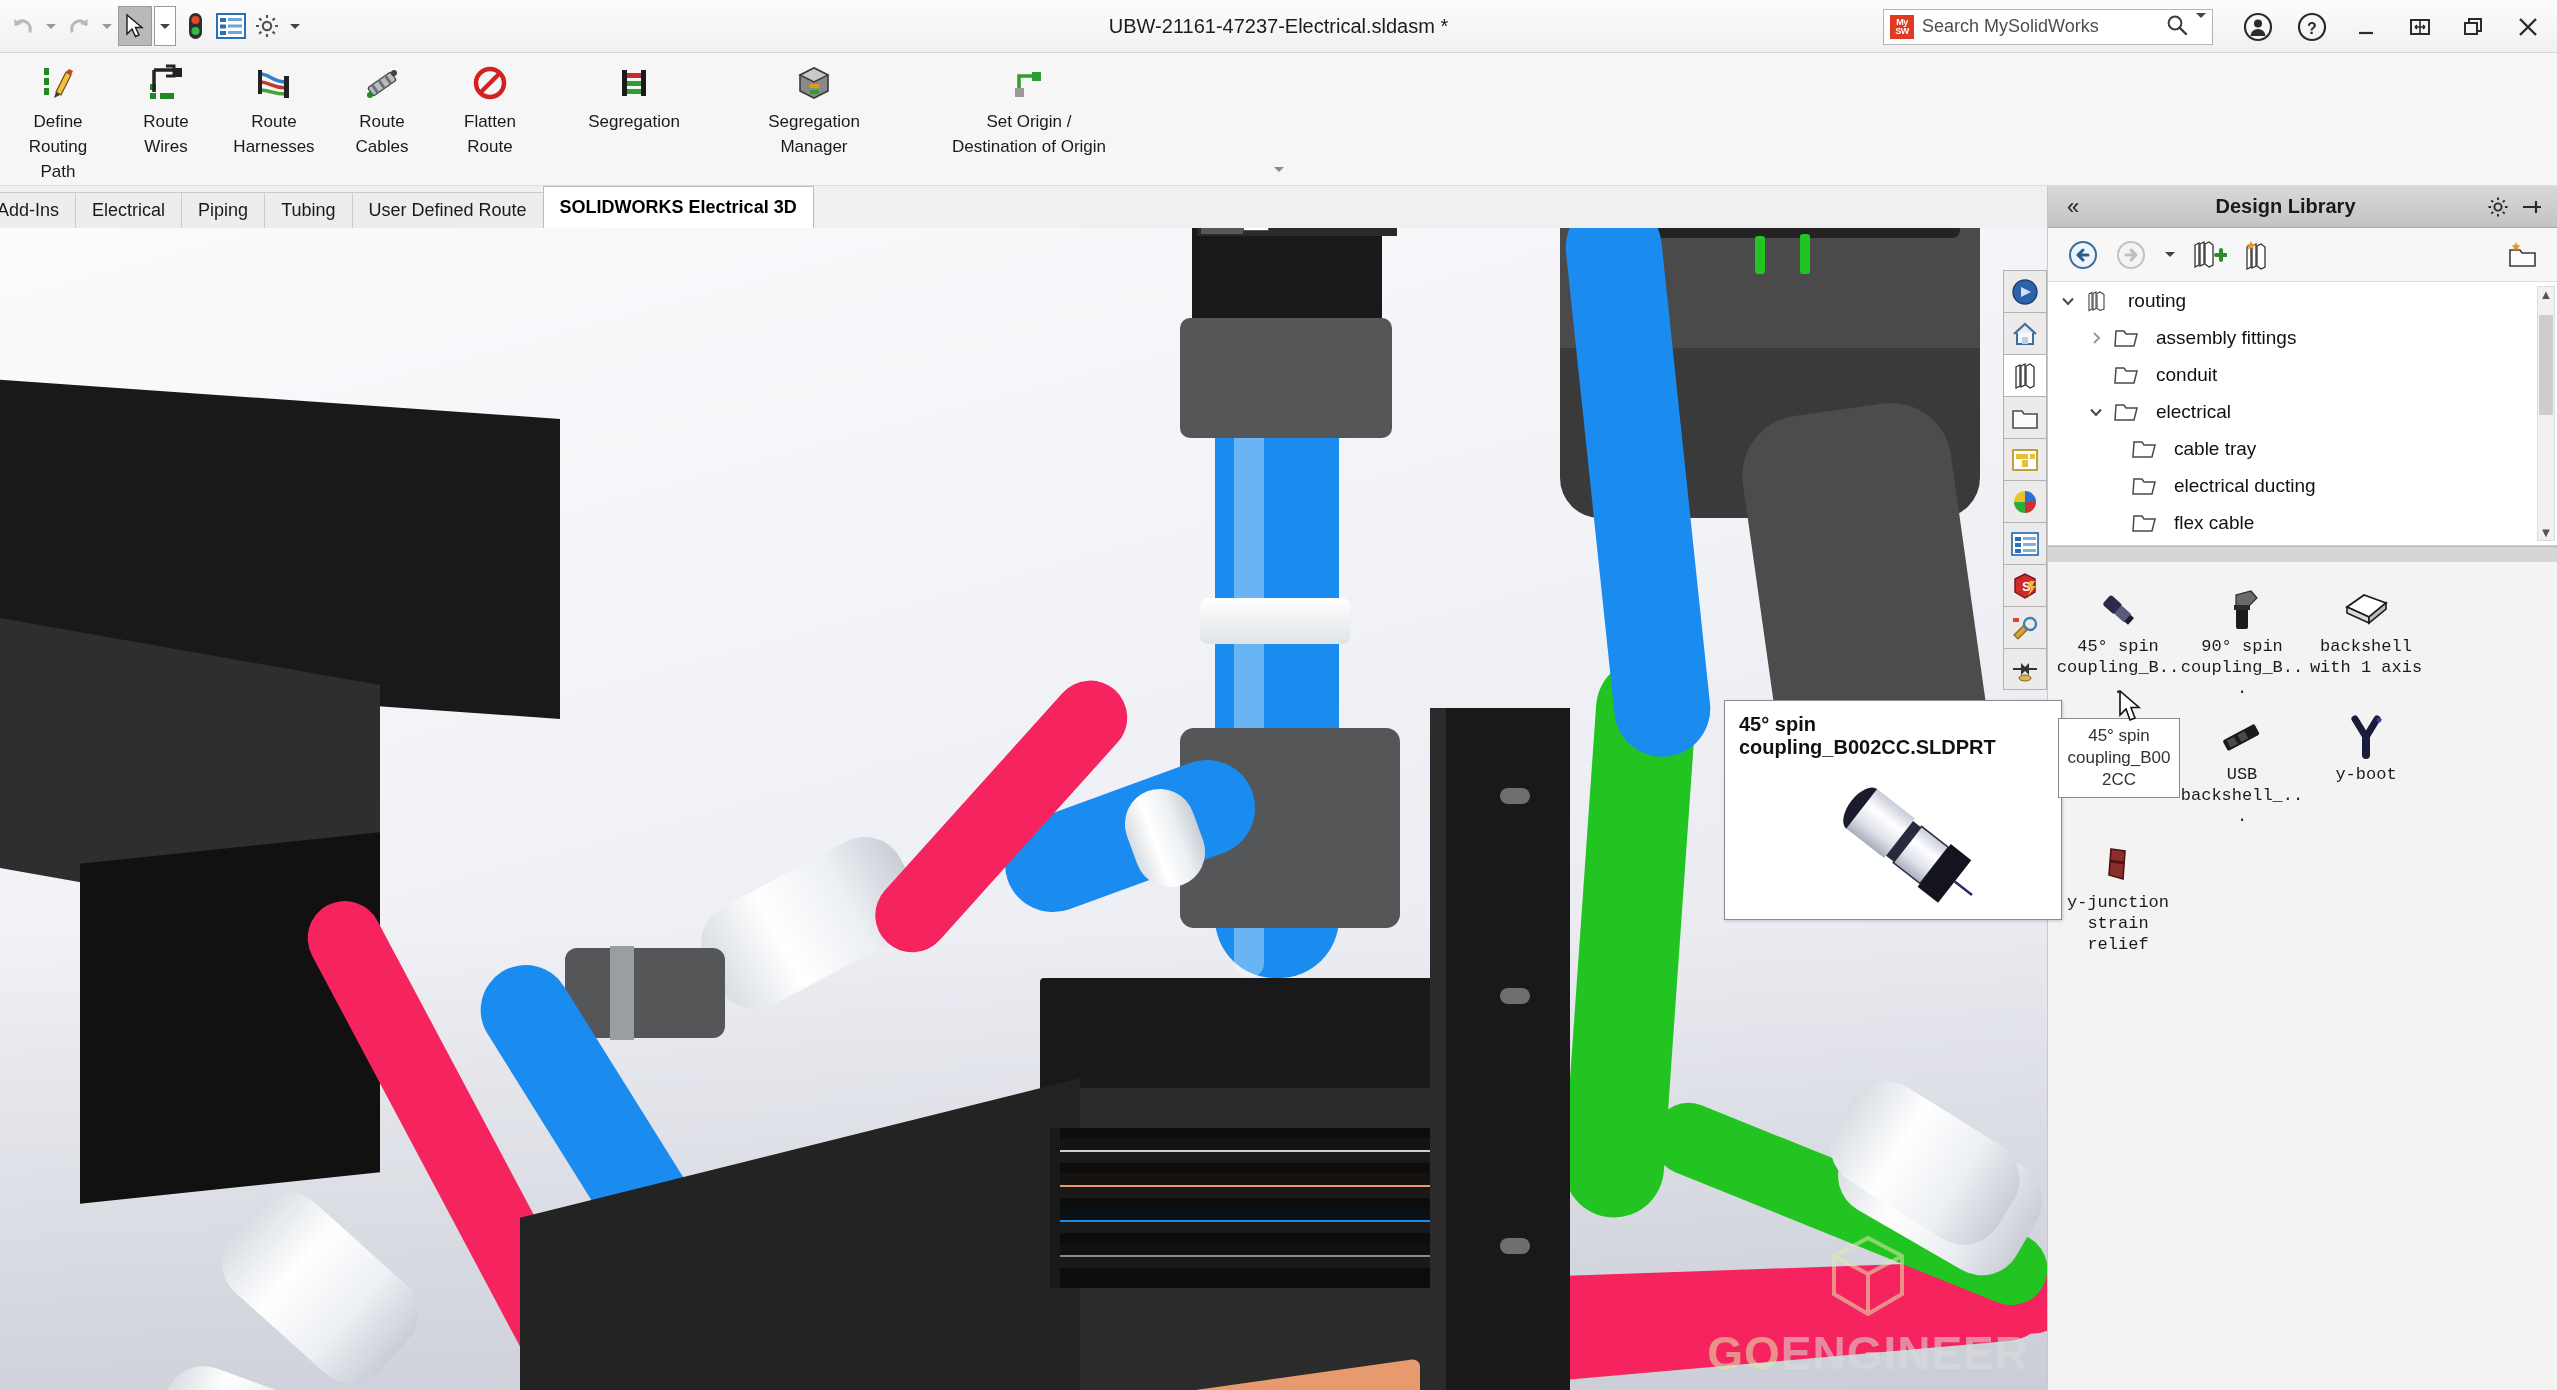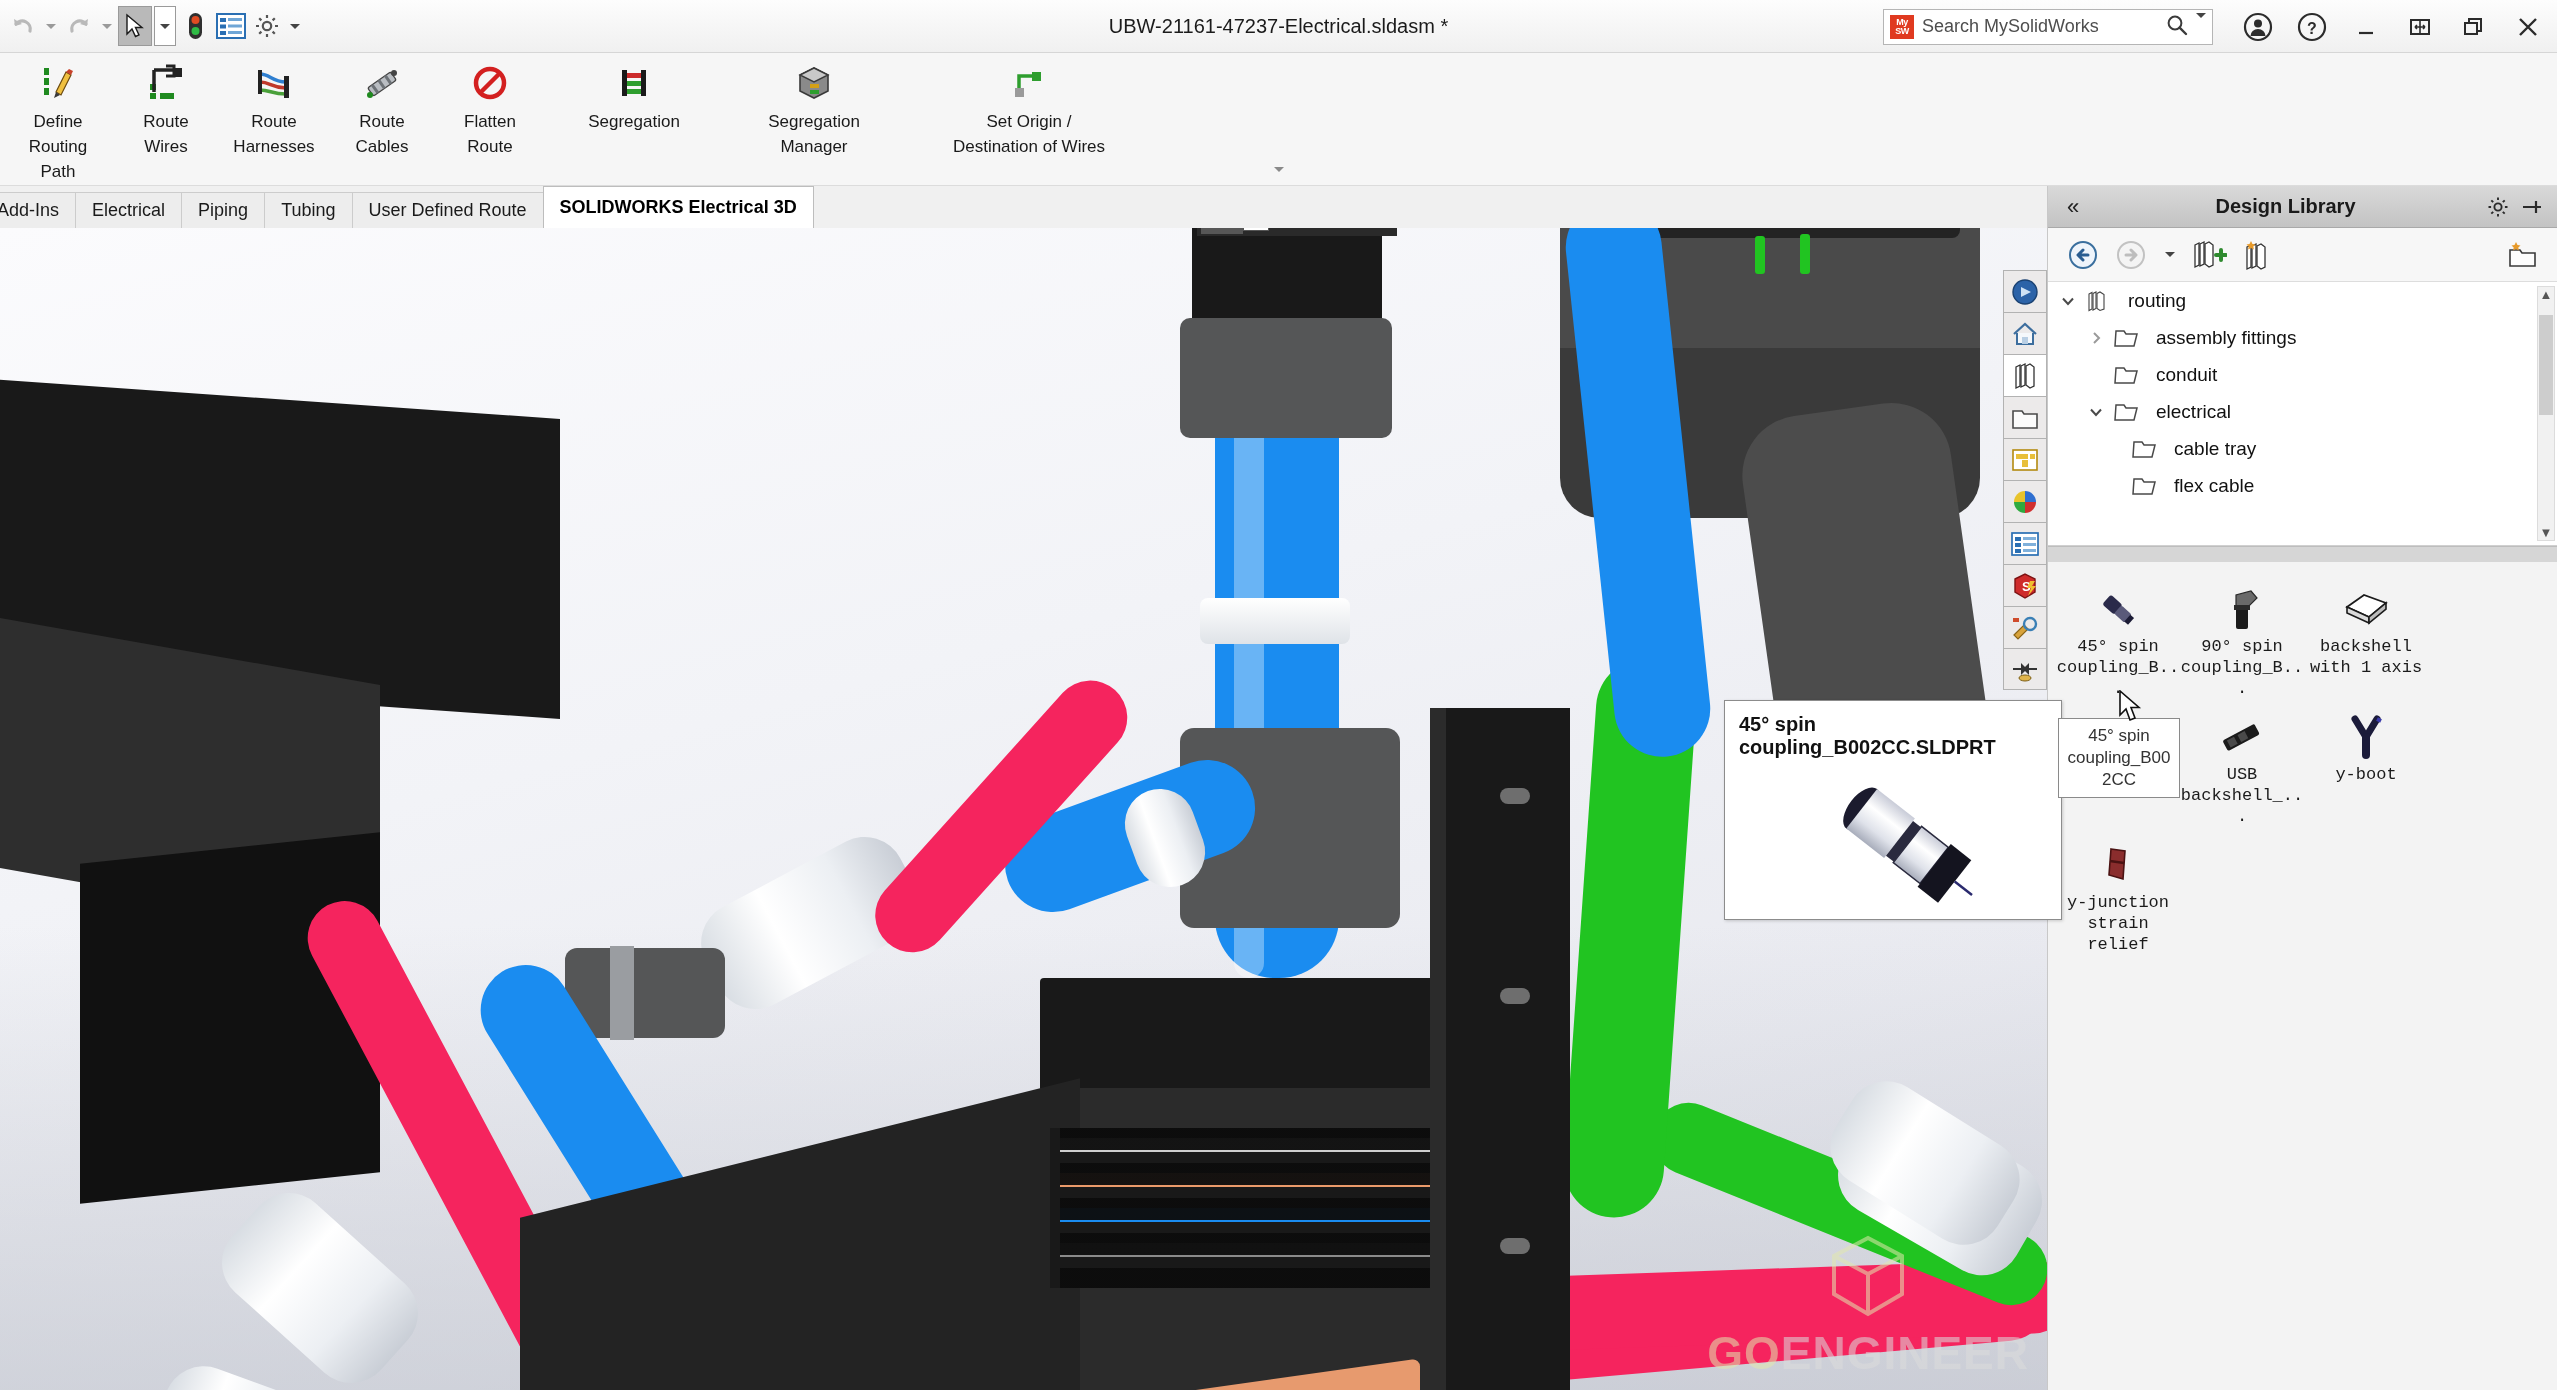--- a/index.html
+++ b/index.html
@@ -437,21 +437,21 @@
 
   <div class="rb-item wide" style="width:250px">
     <span class="rb-ico">
       <svg width="44" height="44" viewBox="0 0 44 44">
         <path d="M12 30 L12 14 L28 14" stroke="#2e9e2e" stroke-width="3.5" fill="none"></path>
         <rect x="25" y="10" width="9" height="9" fill="#2e9e2e"></rect>
         <rect x="8" y="26" width="9" height="9" fill="#9a9a9a"></rect>
       </svg>
     </span>
     <span class="rb-lbl">Set Origin /</span>
-    <span class="rb-lbl">Destination of Wires</span>
+    <span class="rb-lbl">Destination of Origin</span>
   </div>
 </div>
 
 <div class="rb-expand">
   <span class="caret-d" style="border-top-color:#8a8a8a"></span>
 </div>
 
 <div class="tabstrip">
   <div class="tab">
       <span>Add-Ins</span>
@@ -793,20 +793,28 @@
 
     <div class="tnode" style="padding-left:80px">
       <span class="tico">
         <svg width="26" height="22" viewBox="0 0 26 22">
             <path d="M2 4 h8 l2 3 h11 l-3 12 H1 Z" fill="#fff" stroke="#4a4a4a" stroke-width="1.5"></path>
           </svg>
       </span>
       <span class="tlabel">cable tray</span>
     </div>
 
+    <div class="tnode" style="padding-left:80px">
+      <span class="tico">
+        <svg width="26" height="22" viewBox="0 0 26 22">
+            <path d="M2 4 h8 l2 3 h11 l-3 12 H1 Z" fill="#fff" stroke="#4a4a4a" stroke-width="1.5"></path>
+          </svg>
+      </span>
+      <span class="tlabel">electrical ducting</span>
+    </div>
 
     <div class="tnode" style="padding-left:80px">
       <span class="tico">
         <svg width="26" height="22" viewBox="0 0 26 22">
             <path d="M2 4 h8 l2 3 h11 l-3 12 H1 Z" fill="#fff" stroke="#4a4a4a" stroke-width="1.5"></path>
           </svg>
       </span>
       <span class="tlabel">flex cable</span>
     </div>
 

